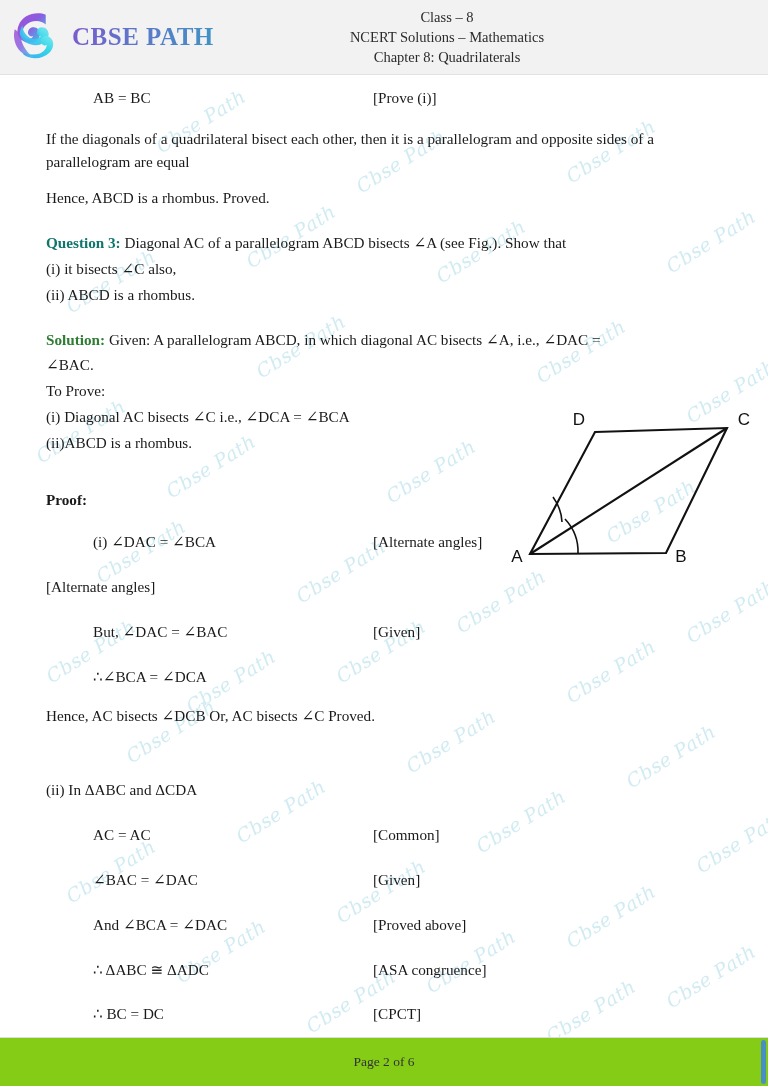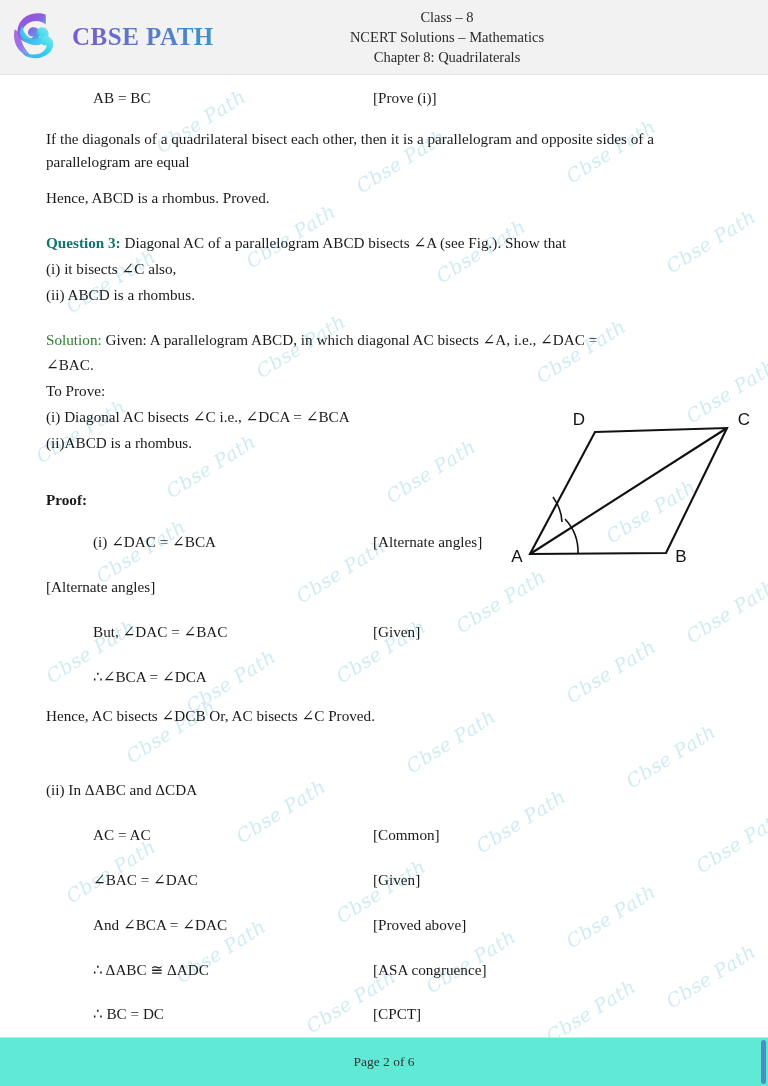--- a/index.html
+++ b/index.html
@@ -87,21 +87,21 @@
   }
   .row .stmt { width: 280px; flex: 0 0 280px; margin-left: 47px; }
   .row .reason { flex: 1; }
 
   .q-label {
     color: #0f766e;
     font-weight: bold;
   }
   .sol-label {
     color: #2e7d32;
-    font-weight: normal;
+    font-weight: bold;
   }
   .bold { font-weight: bold; }
 
   
   .figure {
     position: absolute;
     left: 497px;
     top: 398px;
     width: 262px;
     height: 185px;
@@ -134,21 +134,21 @@
     letter-spacing: 0.5px;
   }
 
   
   .doc-footer {
     position: absolute;
     left: 0;
     right: 0;
     bottom: 0;
     height: 48px;
-    background: #5eead4;
+    background: #84cc16;
     border-top: 1px solid #dcdcdc;
     display: flex;
     align-items: center;
     justify-content: center;
     font-size: 13.5px;
     color: #333333;
     z-index: 7;
   }
   .scroll-strip {
     position: absolute;

